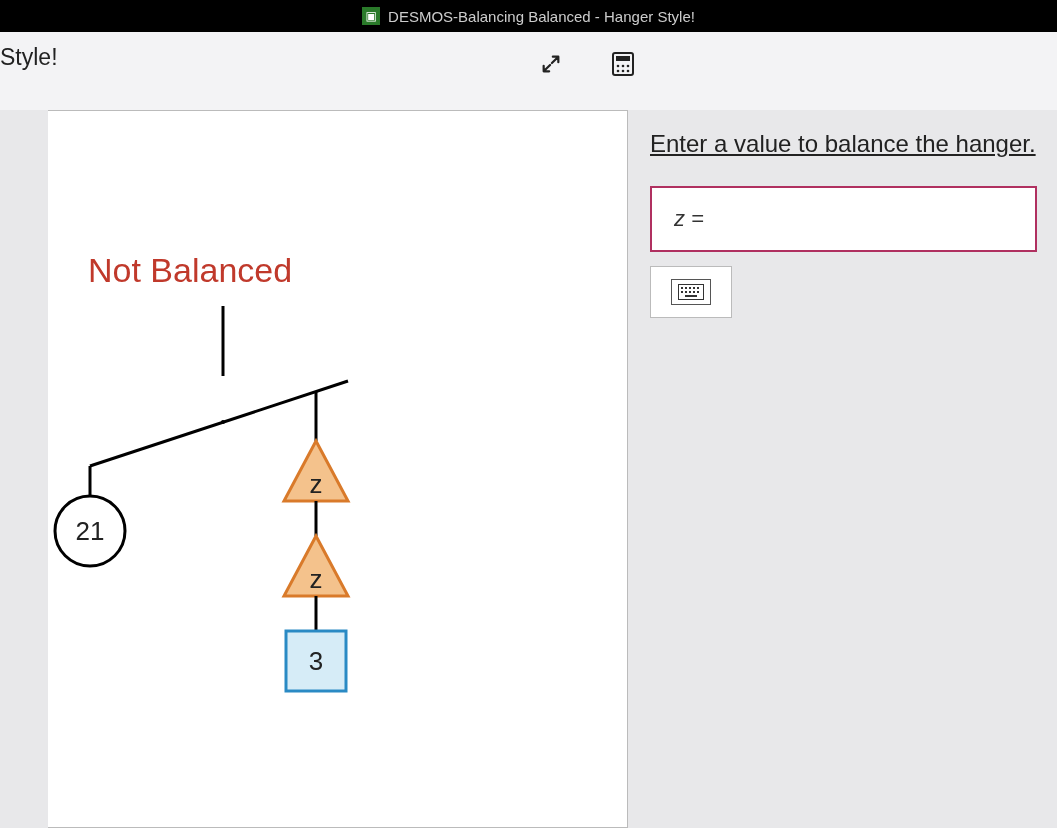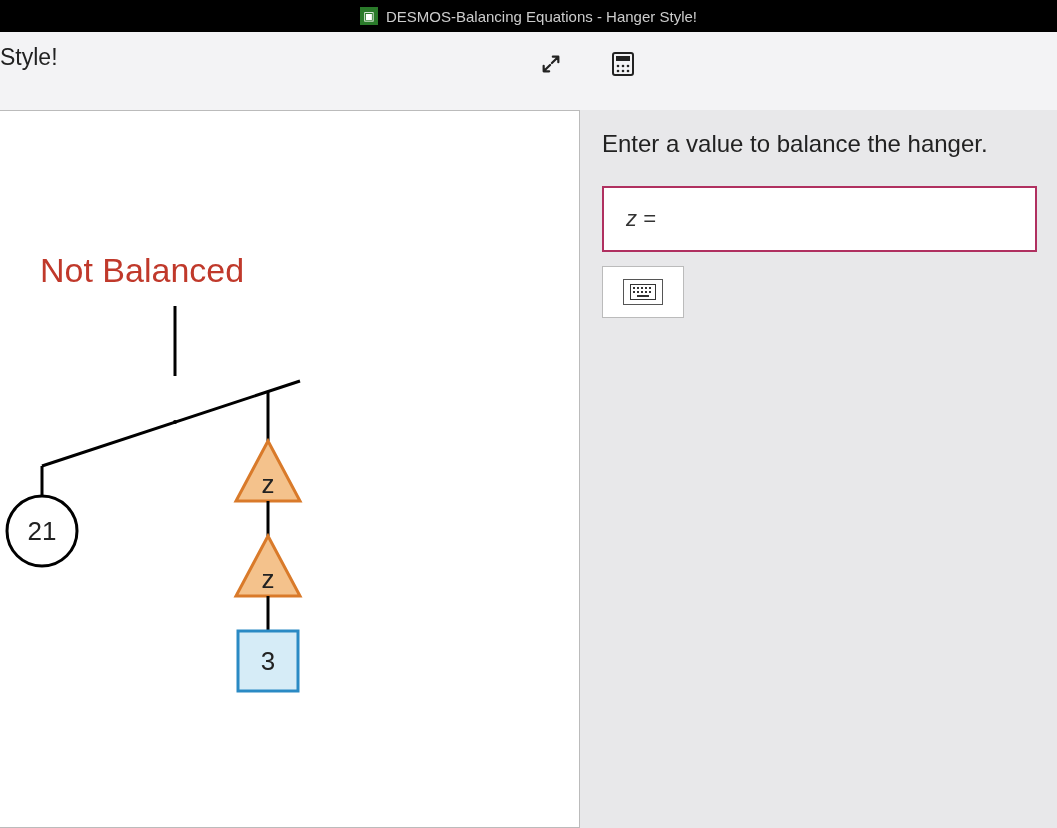--- a/index.html
+++ b/index.html
@@ -55,29 +55,31 @@
     height: calc(100% - 110px);
   }
   .left-panel {
     width: 580px;
     background: #fff;
     border: 1px solid #bbb;
     border-left: none;
     margin-right: 12px;
     position: relative;
     padding: 20px;
+    margin-left: 48px;
   }
   .right-panel {
     flex: 1;
     padding: 20px 20px 20px 10px;
   }
   .prompt {
     font-size: 24px;
     color: #222;
     margin-bottom: 28px;
+    text-decoration: underline;
   }
   .input-box {
     border: 2px solid #b03060;
     background: #fff;
     padding: 18px 22px;
     font-size: 22px;
     font-style: italic;
     color: #333;
     margin-bottom: 14px;
   }
@@ -123,21 +125,21 @@
     fill: #222;
     text-anchor: middle;
     dominant-baseline: middle;
   }
 </style>
 </head>
 <body>
 
 <div class="titlebar">
   <span class="doc-icon">▣</span>
-  <span>DESMOS-Balancing Equations - Hanger Style!</span>
+  <span>DESMOS-Balancing Balanced - Hanger Style!</span>
 </div>
 
 <div class="subheader">
   <div class="style-text">Style!</div>
   <div class="toolbar">
     <span class="icon">
       <svg width="22" height="22" viewBox="0 0 24 24">
           <path d="M4 20 L11 13 M4 20 L4 14 M4 20 L10 20 M20 4 L13 11 M20 4 L14 4 M20 4 L20 10" stroke="#222" stroke-width="2.4" fill="none" stroke-linecap="round"></path>
         </svg>
     </span>

